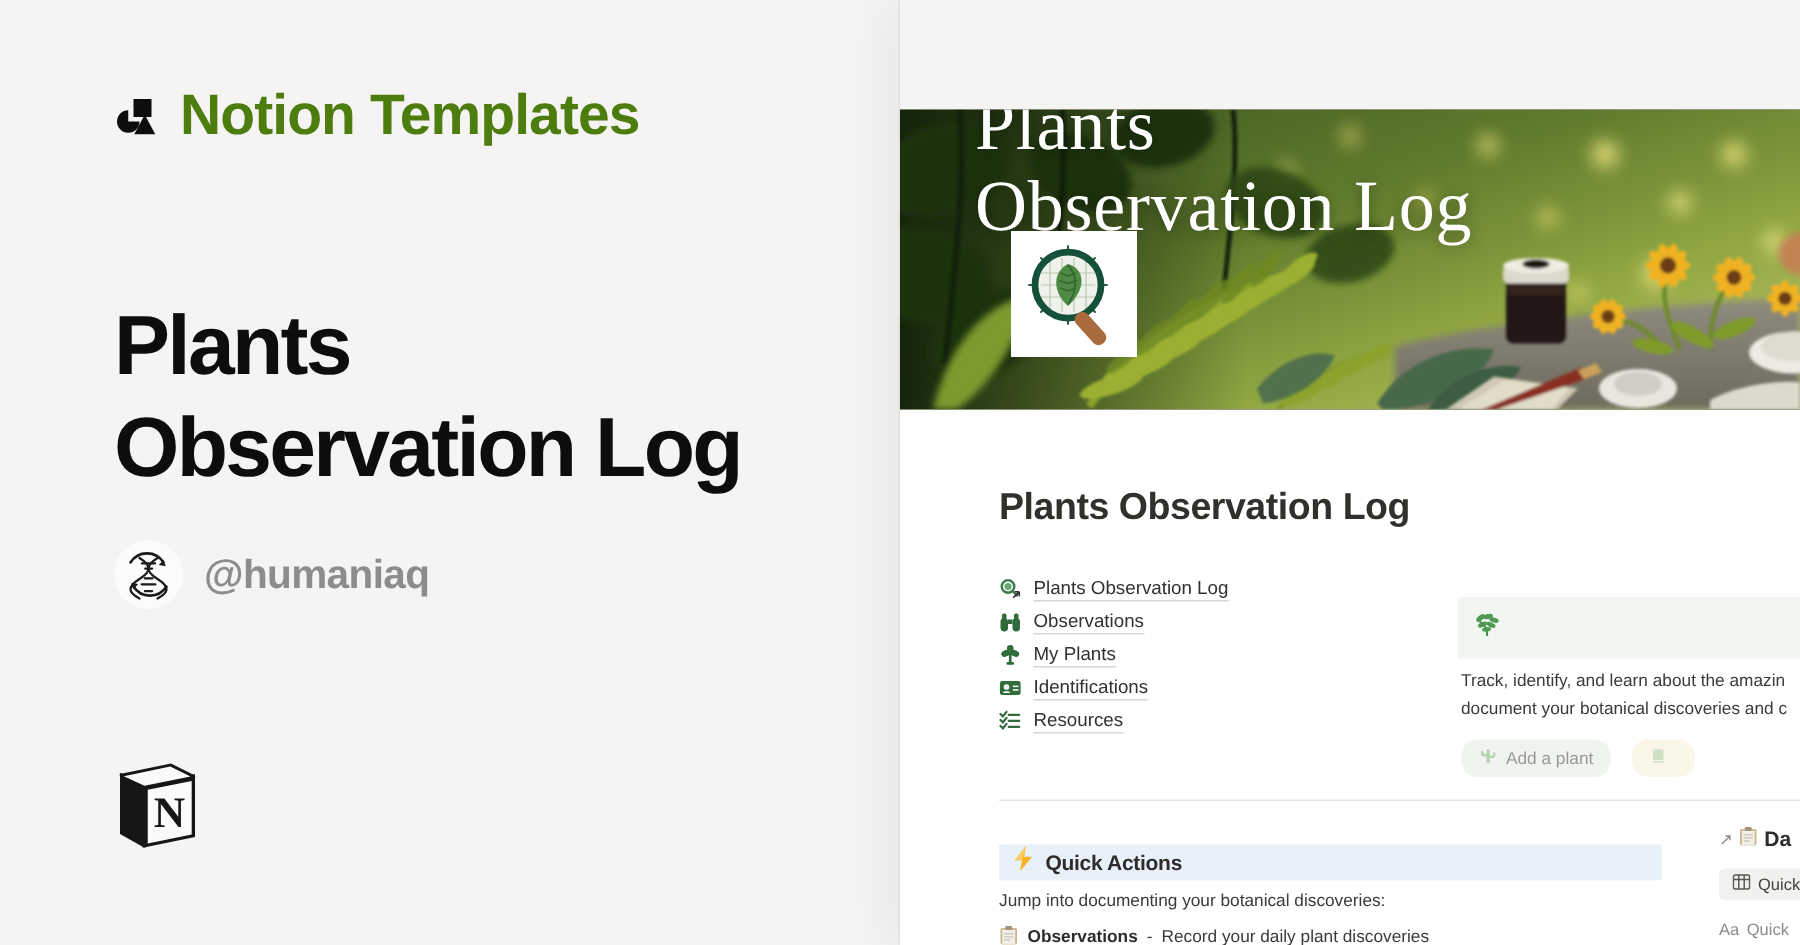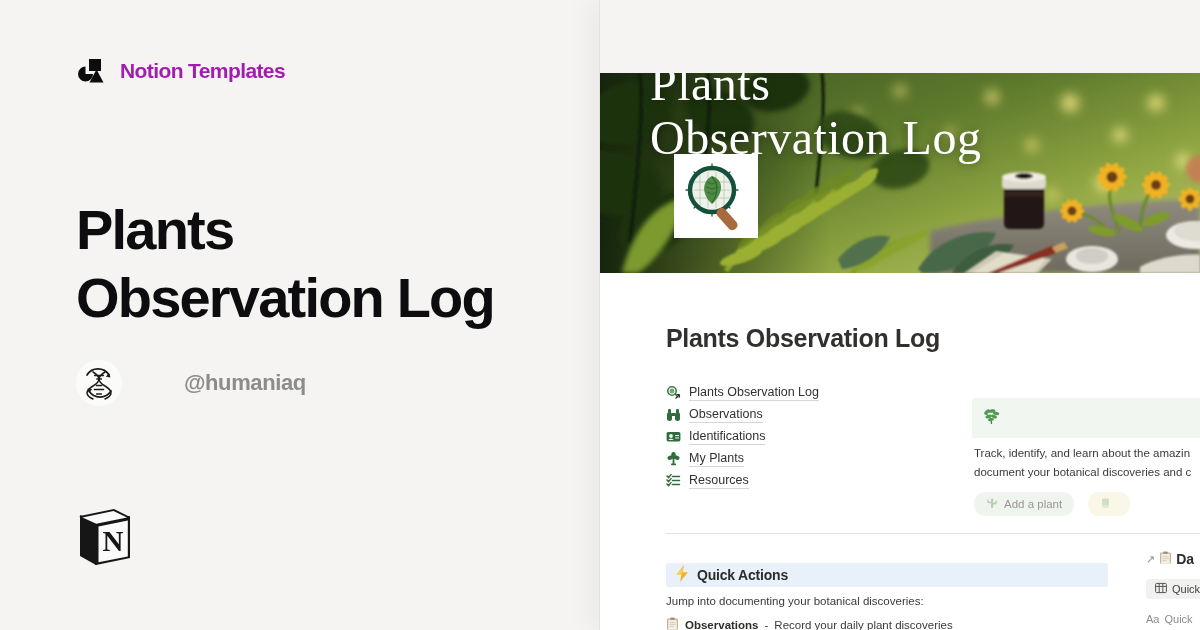--- a/index.html
+++ b/index.html
@@ -9,29 +9,29 @@
     background:#f5f4f2;
     -webkit-font-smoothing:antialiased;
   }
   .page { position:relative; width:1200px; height:630px; background:#f5f4f2; overflow:hidden; }
 
   
   .left { position:absolute; left:0; top:0; width:600px; height:630px; background:#f5f4f2; }
 
   .brand { position:absolute; left:76px; top:56px; display:flex; align-items:center; gap:14px; }
   .brand-logo { width:30px; height:30px; position:relative; flex:none; }
-  .brand-name { font-size:21px; font-weight:700; color:#a21caf; letter-spacing:-0.6px; white-space:nowrap; }
+  .brand-name { font-size:38px; font-weight:700; color:#4d7c0f; letter-spacing:-0.6px; white-space:nowrap; }
 
   .headline { position:absolute; left:76px; top:196px; width:520px;
      font-size:56px; line-height:1.22; font-weight:700; color:#0d0d0f; letter-spacing:-1.8px; }
 
   .author { position:absolute; left:76px; top:360px; display:flex; align-items:center; gap:14px; }
   .avatar { width:46px; height:46px; border-radius:50%; background:#fbfbfa; flex:none;
             display:flex; align-items:center; justify-content:center; overflow:hidden; }
-  .author-name { font-size:22px; font-weight:700; color:#8c8c8c; letter-spacing:-0.4px;margin-left:48px; }
+  .author-name { font-size:27px; font-weight:700; color:#8c8c8c; letter-spacing:-0.4px; }
 
   .notion-mark { position:absolute; left:76px; top:506px; width:58px; height:62px; }
 
   
   .right { position:absolute; left:600px; top:0; width:600px; height:630px;
            background:#ffffff; overflow:hidden;
            box-shadow:-1px 0 0 rgba(0,0,0,0.05), -12px 0 26px rgba(0,0,0,0.045); }
   .right-gap { position:absolute; left:0; top:0; width:600px; height:73px; background:#f5f4f2; }
 
   .cover { position:absolute; left:0; top:73px; width:600px; height:200px; overflow:hidden; background:#2f3d1c; }
@@ -362,40 +362,40 @@
             <rect x="2" y="2" width="3" height="4" rx="1.2" fill="#2f6b3c"></rect>
             <rect x="10" y="2" width="3" height="4" rx="1.2" fill="#2f6b3c"></rect>
             <rect x="6" y="6" width="3" height="3" fill="#2f6b3c"></rect>
           </svg>
         </span>
         <span class="nav-tx">Observations</span>
       </div>
       <div class="nav-row">
         <span class="nav-ic">
           <svg width="15" height="15" viewBox="0 0 15 15">
+            <path d="M7.5 13 V6" stroke="#2f6b3c" stroke-width="1.8" stroke-linecap="round"></path>
+            <ellipse cx="4.4" cy="6.6" rx="3" ry="2.1" fill="#2f6b3c" transform="rotate(-22 4.4 6.6)"></ellipse>
+            <ellipse cx="10.6" cy="6.6" rx="3" ry="2.1" fill="#2f6b3c" transform="rotate(22 10.6 6.6)"></ellipse>
+            <circle cx="7.5" cy="3.2" r="2.2" fill="#2f6b3c"></circle>
+            <rect x="5" y="12.4" width="5" height="1.8" rx="0.8" fill="#2f6b3c"></rect>
+          </svg>
+        </span>
+        <span class="nav-tx">My Plants</span>
+      </div>
+      <div class="nav-row">
+        <span class="nav-ic">
+          <svg width="15" height="15" viewBox="0 0 15 15">
             <rect x="0.6" y="3" width="13.8" height="9.4" rx="1.6" fill="#2f6b3c"></rect>
             <circle cx="5" cy="7" r="1.9" fill="#eef4ee"></circle>
             <path d="M2.4 11 C2.8 9.2, 7.2 9.2, 7.6 11 Z" fill="#eef4ee"></path>
             <rect x="9.2" y="6" width="3.8" height="1.1" fill="#eef4ee"></rect>
             <rect x="9.2" y="8.4" width="3.8" height="1.1" fill="#eef4ee"></rect>
           </svg>
         </span>
         <span class="nav-tx">Identifications</span>
-      </div>
-      <div class="nav-row">
-        <span class="nav-ic">
-          <svg width="15" height="15" viewBox="0 0 15 15">
-            <path d="M7.5 13 V6" stroke="#2f6b3c" stroke-width="1.8" stroke-linecap="round"></path>
-            <ellipse cx="4.4" cy="6.6" rx="3" ry="2.1" fill="#2f6b3c" transform="rotate(-22 4.4 6.6)"></ellipse>
-            <ellipse cx="10.6" cy="6.6" rx="3" ry="2.1" fill="#2f6b3c" transform="rotate(22 10.6 6.6)"></ellipse>
-            <circle cx="7.5" cy="3.2" r="2.2" fill="#2f6b3c"></circle>
-            <rect x="5" y="12.4" width="5" height="1.8" rx="0.8" fill="#2f6b3c"></rect>
-          </svg>
-        </span>
-        <span class="nav-tx">My Plants</span>
       </div>
       <div class="nav-row">
         <span class="nav-ic">
           <svg width="15" height="15" viewBox="0 0 15 15">
             <g stroke="#2f6b3c" stroke-width="1.5" stroke-linecap="round">
               <path d="M6.5 3.5 h7 M6.5 7.5 h7 M6.5 11.5 h7"></path>
               <path d="M1 3 l1.6 1.6 L5 1.6 M1 7 l1.6 1.6 L5 5.6 M1 11 l1.6 1.6 L5 9.6" fill="none"></path>
             </g>
           </svg>
         </span>

